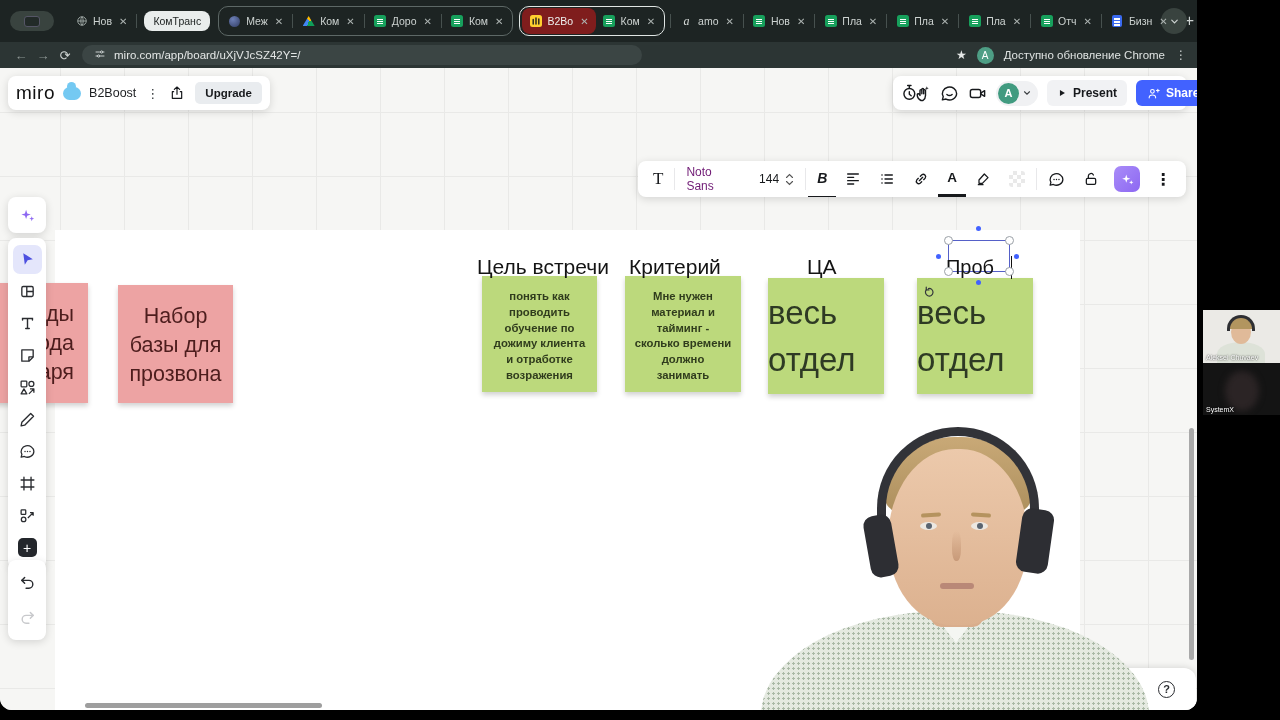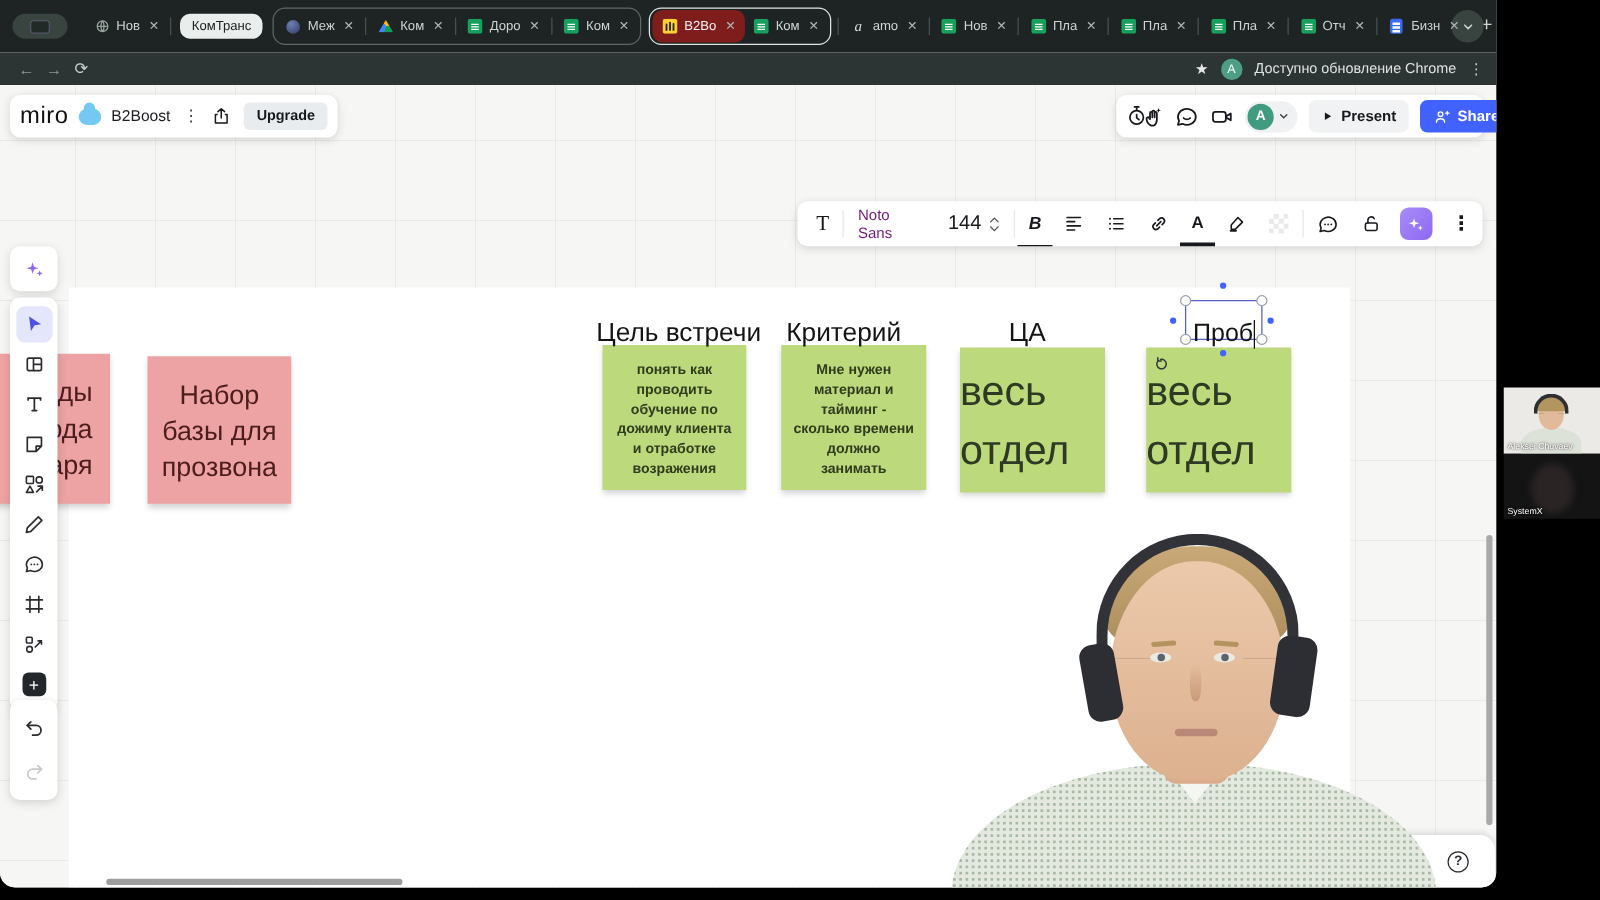--- a/index.html
+++ b/index.html
@@ -87,21 +87,21 @@
   #present-btn { display:flex; align-items:center; gap:6px; background:#f1f2f4; border-radius:6px;
                  padding:6px 10px; font-size:12px; font-weight:bold; color:#17191c; }
   #share-btn { display:flex; align-items:center; gap:6px; background:#4262ff; border-radius:6px;
                padding:6px 11px; font-size:12px; font-weight:bold; color:#fff; }
 
   
   #fmtbar { left:638px; top:93px; width:548px; height:36px; display:flex; align-items:center; padding:0 6px; }
   .fmt-item { display:flex; align-items:center; justify-content:center; color:#17191c; height:100%; padding:0 9px; }
   .fmt-sep { width:1px; height:22px; background:#e8e8ea; margin:0 2px; flex:none; }
   #font-name { font-size:12px; color:#701a75; min-width:72px; }
-  #font-size { font-size:16px; color:#17191c; }
+  #font-size { font-size:12px; color:#17191c; }
   .stepper { display:flex; flex-direction:column; gap:1px; color:#555; margin-left:6px; }
   .stepper svg { display:block; }
   .bold-b { font-weight:bold; font-size:14px; font-style:italic; border-bottom:1.5px solid #17191c; line-height:15px; }
   .color-a { font-weight:bold; font-size:13.5px; border-bottom:3px solid #17191c; line-height:14px; }
   .checker { width:16px; height:16px; opacity:.45;
              background:conic-gradient(#cfcfcf 0 25%, #fff 0 50%, #cfcfcf 0 75%, #fff 0) 0 0/8px 8px; border-radius:3px; }
   .ai-btn { width:26px; height:26px; border-radius:7px; background:linear-gradient(135deg,#a98cf8,#8d68f2);
             display:flex; align-items:center; justify-content:center; color:#fff; }
 
   
@@ -122,21 +122,21 @@
   .note-green { background:#bcd97c; color:#303c1d; }
   .pink-lines { font-size:21.5px; line-height:29px; text-align:center; padding-top:17px; }
   #pink1 .pink-lines { text-align:right; padding-right:14px; }
   .gnote-small { font-size:11.3px; font-weight:bold; line-height:15.8px; text-align:center; padding-top:13px; }
   .gnote-large { font-size:33px; line-height:47px; text-align:left; padding-top:11px; color:#2e3a24; }
   .bheader { position:absolute; font-size:21px; color:#141414; white-space:nowrap;margin-top:12px; }
 
   
   #edit-box { position:absolute; left:948px; top:172px; width:62px; height:32px; background:#fff;
               border:1.5px solid #5560c8; display:flex; align-items:center; justify-content:center; }
-  #edit-box .txt { font-size:20px; color:#141414; border-right:1.3px solid #111; padding-right:0;margin-top:23px; }
+  #edit-box .txt { font-size:20px; color:#141414; border-right:1.3px solid #111; padding-right:17px;margin-top:23px; }
   .handle { position:absolute; width:9px; height:9px; border-radius:50%; background:#fff; border:1.5px solid #9aa0a6; z-index:5; }
   .anchor-dot { position:absolute; width:5px; height:5px; border-radius:50%; background:#4262ff; z-index:5; }
   .rotate-ic { position:absolute; color:#33363b; z-index:5; }
 
   
   #vscroll { position:absolute; left:1189px; top:360px; width:5px; height:232px; background:#a9a9a9; border-radius:3px; z-index:8; }
   #hscroll { position:absolute; left:85px; top:635px; width:237px; height:5px; background:#9e9e9e; border-radius:3px; z-index:8; }
   #help-pill { position:absolute; left:1108px; top:600px; width:88px; height:42px; background:#fff;
                border-radius:12px 12px 0 0; box-shadow:0 -1px 6px rgba(0,0,0,.12); display:flex; align-items:center;
                justify-content:center; gap:18px; z-index:3; }
@@ -342,20 +342,28 @@
         <svg width="11" height="11" viewBox="0 0 24 24" fill="none" stroke="currentColor" stroke-width="2.6" stroke-linecap="round">
             <path d="M6 9l6 6 6-6"></path>
           </svg>
       </div>
     </div>
 
     <div id="addrbar">
       <div class="nav-ic">←</div>
       <div class="nav-ic">→</div>
       <div class="nav-ic on">⟳</div>
+      <div id="urlpill">
+        <span>
+          <svg width="12" height="12" viewBox="0 0 24 24" fill="none" stroke="#c8cecd" stroke-width="2" stroke-linecap="round">
+              <path d="M4 8h7M17 8h3M13 8a2.2 2.2 0 1 0 4.4 0 2.2 2.2 0 0 0-4.4 0zM4 16h3M11 16h9M7 16a2.2 2.2 0 1 0 4.4 0 2.2 2.2 0 0 0-4.4 0z"></path>
+            </svg>
+        </span>
+        <span class="url">miro.com/app/board/uXjVJcSZ42Y=/</span>
+      </div>
       <div id="addr-right">
         <span class="star">★</span>
         <span class="mini-avatar">A</span>
         <span id="update-chip">Доступно обновление Chrome</span>
         <span class="kebab">⋮</span>
       </div>
     </div>
 
     <div id="boardarea">
       <div id="frame"></div>

